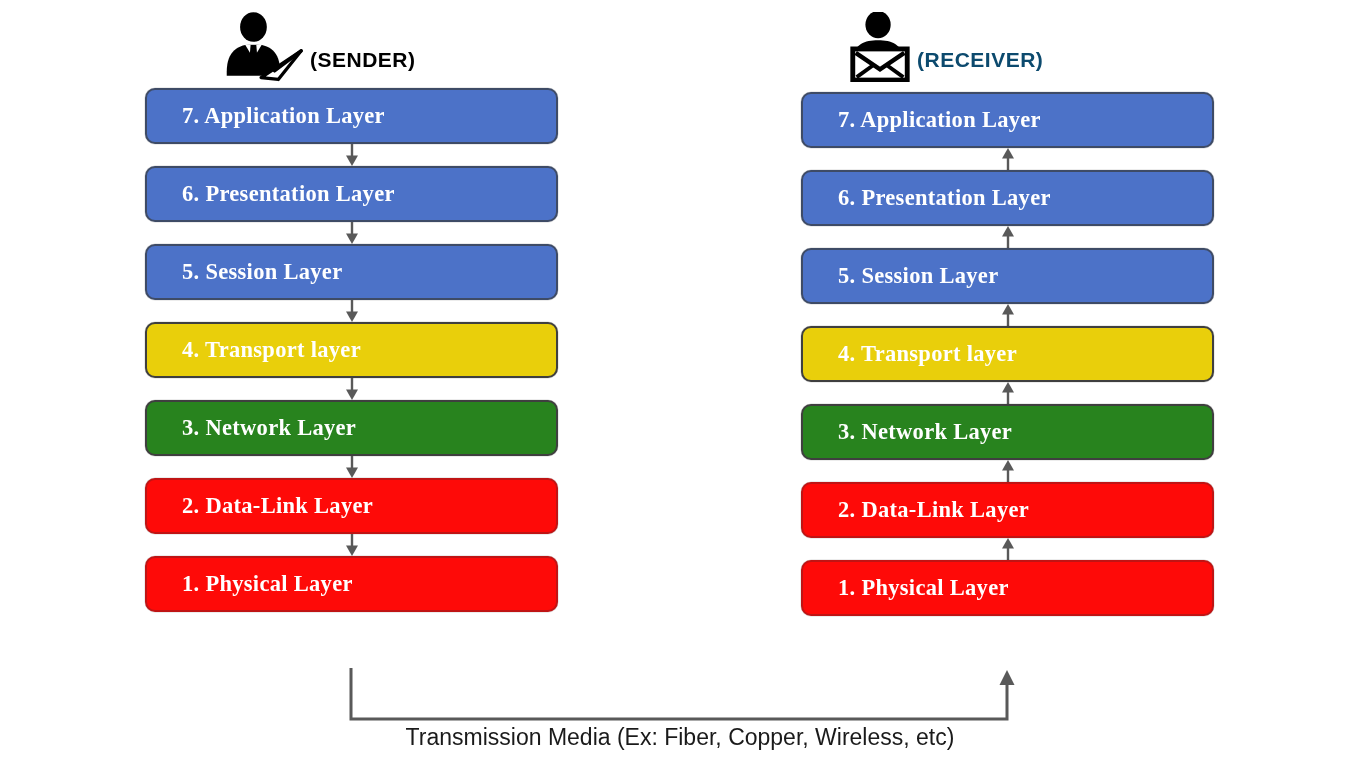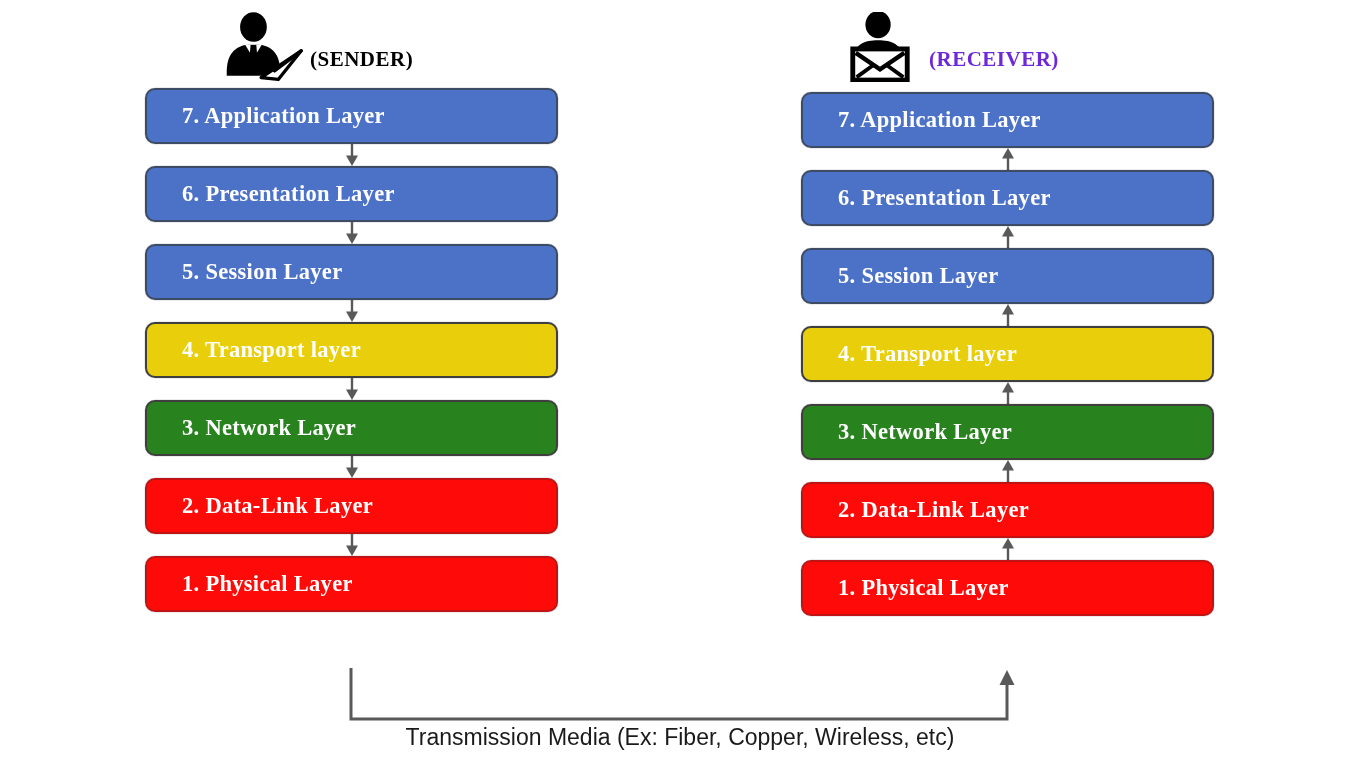--- a/index.html
+++ b/index.html
@@ -16,21 +16,21 @@
     position: absolute;
     top: 12px;
     display: flex;
     align-items: flex-end;
     gap: 5px;
     height: 70px;
   }
   .header.sender { left: 221px; }
   .header.receiver { left: 848px; }
   .header-label {
-    font-family: Liberation Serif, serif;
+    font-family: Liberation Sans, sans-serif;
     font-weight: bold;
     font-size: 21px;
     margin-bottom: 10px;
     letter-spacing: 0.5px;
     white-space: nowrap;
   }
   .stack {
     position: absolute;
     width: 413px;
     display: flex;
@@ -114,21 +114,21 @@
 
   <div class="header receiver">
     <svg class="icon-svg" width="64" height="70" viewBox="0 0 64 72">
       <ellipse cx="30" cy="13" rx="13" ry="14" fill="#000"></ellipse>
       <path d="M3,48 C6,33 16,29 30,29 C44,29 54,33 57,48 Z" fill="#000"></path>
       <rect x="4" y="38" width="56" height="32" fill="#fff" stroke="#000" stroke-width="5"></rect>
       <polyline points="7,42 32,59 57,42" fill="none" stroke="#000" stroke-width="4.5"></polyline>
       <line x1="8" y1="67" x2="26" y2="54" stroke="#000" stroke-width="4"></line>
       <line x1="56" y1="67" x2="38" y2="54" stroke="#000" stroke-width="4"></line>
     </svg>
-    <span class="header-label" style="color: #6d28d9; margin-left: 12px;">(RECEIVER)</span>
+    <span class="header-label" style="color: #0c4a6e;">(RECEIVER)</span>
   </div>
 
   <div class="stack left">
     <div class="layer-box" style="background-color: rgb(76, 114, 200); border-color: rgb(62, 75, 102);">
       <span class="layer-label" style="color: rgb(255, 255, 255);">7. Application Layer</span>
     </div>
     <div class="arrow-slot" style="color: rgb(89, 89, 89);">
       <svg width="14" height="22">
           <use href="#arrow-down"></use>
         </svg>

